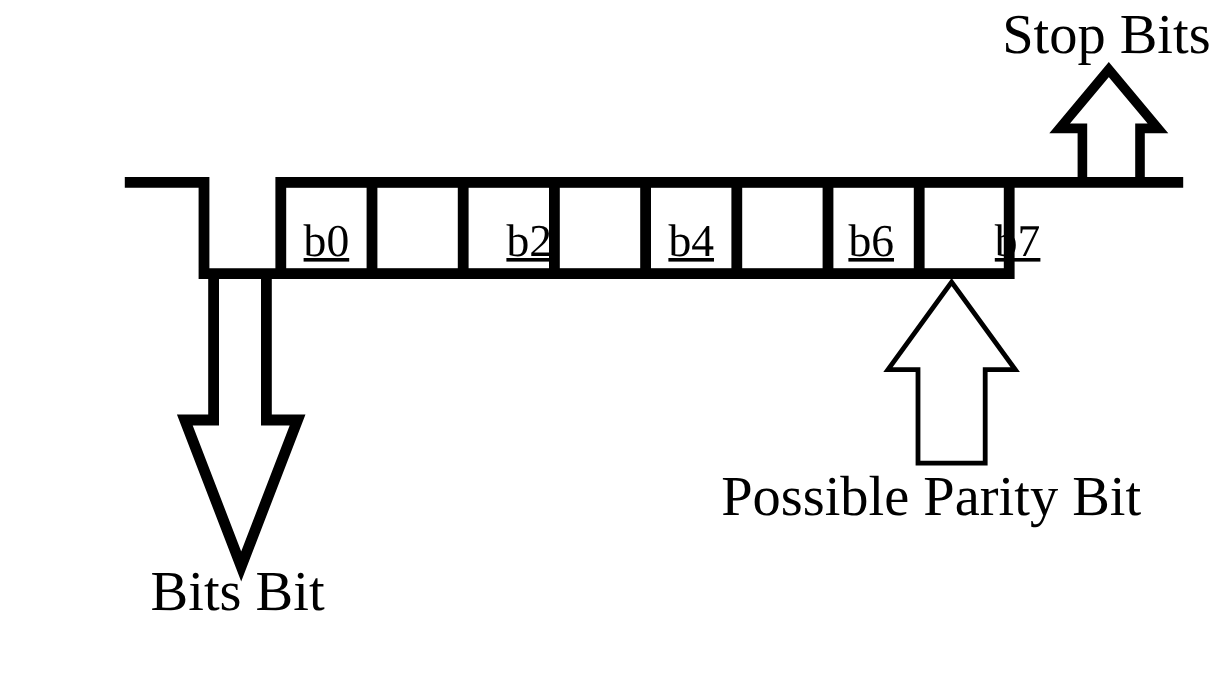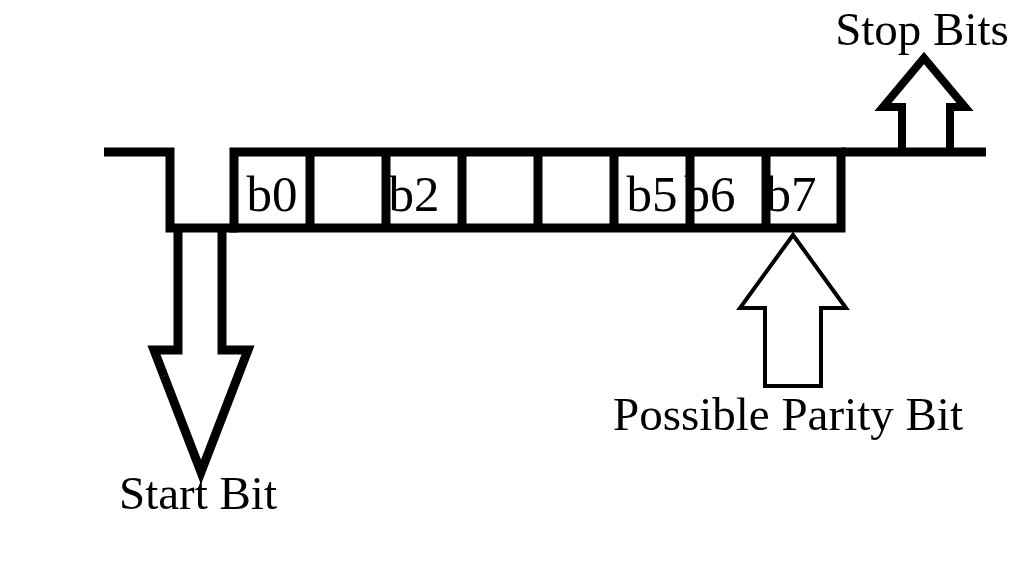--- a/index.html
+++ b/index.html
@@ -22,36 +22,37 @@
     top: 0;
   }
   .bit-label {
     position: absolute;
     top: 156px;
     height: 64px;
     width: 76px;
     display: flex;
     justify-content: center;
     align-items: flex-end;
-    font-size: 51px;
+    font-size: 38px;
     line-height: 1;
     color: #000000;
     user-select: none;
+    text-decoration: underline;
   }
   .diagram-label {
     position: absolute;
     font-size: 47px;
     line-height: 1.05;
     text-align: center;
     color: #000000;
     white-space: nowrap;
     user-select: none;
   }
   #stop-bits-label   { left: 822px; top: 5px;   width: 200px; }
-  #parity-bit-label  { left: 596px; top: 390px; width: 360px; margin-left: 12px; }
+  #parity-bit-label  { left: 596px; top: 390px; width: 360px; }
   #start-bit-label   { left: 108px; top: 469px; width: 180px; }
 </style>
 </head>
 <body>
 
 <div id="stage">
 
   <svg id="waveform-svg" width="1024" height="572" viewBox="0 0 1024 572">
 
     <path d="M902 152 L902 107 L883 107 L924 58 L965 107 L950 107 L950 152" fill="#ffffff" stroke="#000000" stroke-width="8" stroke-linejoin="miter"></path>
@@ -61,24 +62,24 @@
     <path d="M104 152 H170 V228 H238 M841 152 H986" fill="none" stroke="#000000" stroke-width="9" stroke-linejoin="miter"></path>
 
     <rect x="234" y="152" width="607" height="76" fill="#ffffff" stroke="#000000" stroke-width="9"></rect>
 
     <path d="M310 152 V228 M386 152 V228 M462 152 V228 M538 152 V228 M614 152 V228 M690 152 V228 M766 152 V228" fill="none" stroke="#000000" stroke-width="9"></path>
 
     <path d="M765 386 L765 308 L740 308 L793 235 L846 308 L821 308 L821 386 Z" fill="#ffffff" stroke="#000000" stroke-width="4" stroke-linejoin="miter"></path>
   </svg>
 
   <div class="bit-label" style="left:234px">b0</div>
-  <div class="bit-label" style="left:376px">b2</div>
-  <div class="bit-label" style="left:614px">b5</div>
-  <div class="bit-label" style="left:672px">b6</div>
-  <div class="bit-label" style="left:753px">b7</div>
+  <div class="bit-label" style="left:403px">b2</div>
+  <div class="bit-label" style="left:538px">b4</div>
+  <div class="bit-label" style="left:688px">b6</div>
+  <div class="bit-label" style="left:810px">b7</div>
 
   <div class="diagram-label" id="stop-bits-label">Stop Bits</div>
 
   <div class="diagram-label" id="parity-bit-label">Possible Parity Bit</div>
 
-  <div class="diagram-label" id="start-bit-label">Start Bit</div>
+  <div class="diagram-label" id="start-bit-label">Bits Bit</div>
 
 </div>
 
 </body></html>

